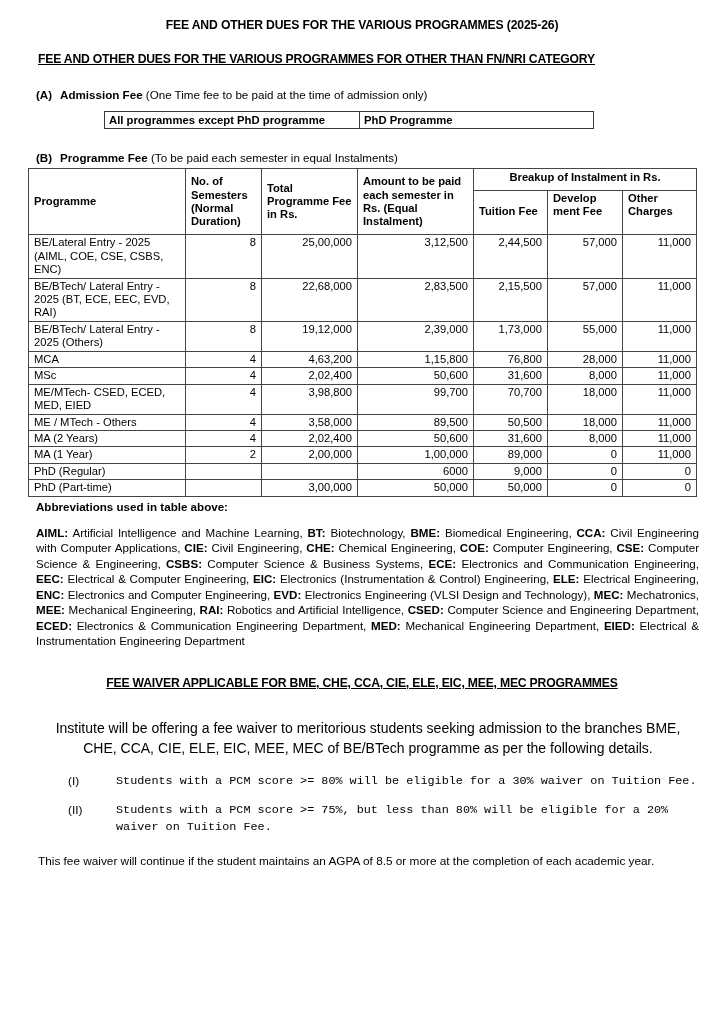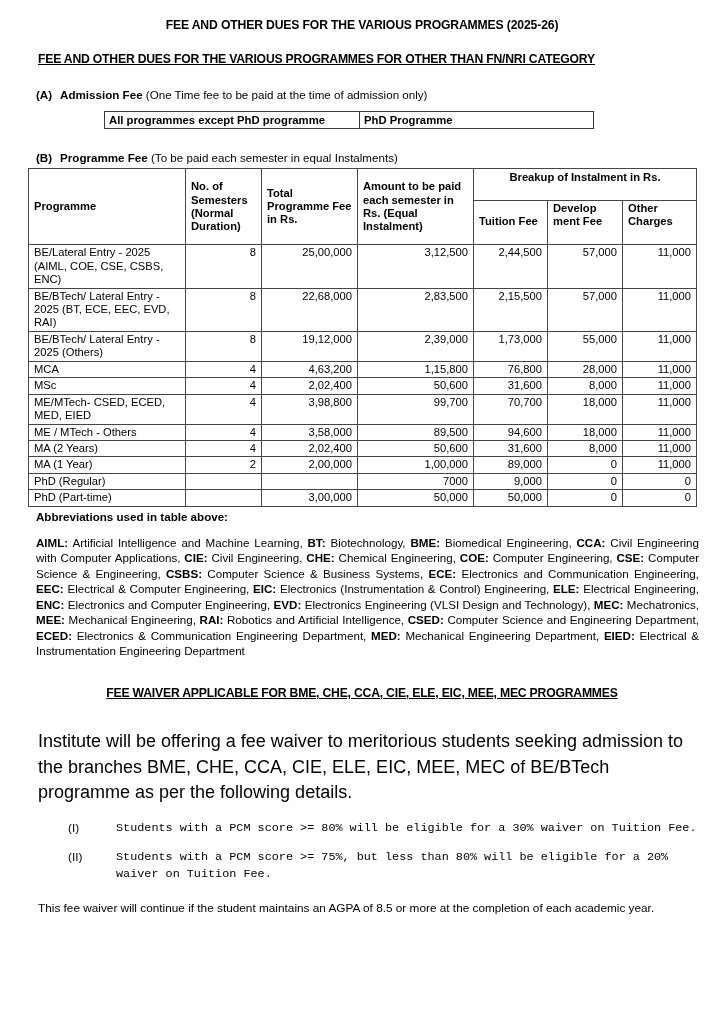--- a/index.html
+++ b/index.html
@@ -83,21 +83,21 @@
     vertical-align: top;
   }
   table.fee th {
     font-weight: bold;
     text-align: left;
     line-height: 1.17;
   }
   table.fee th.grouphdr {
     text-align: center;
     padding-top: 2px;
-    padding-bottom: 16px;
+    padding-bottom: 6px;
   }
   table.fee th.bottomed { vertical-align: bottom; padding-bottom: 16px; }
   table.fee th.middled  { vertical-align: middle; }
   table.fee td.num { text-align: right; }
   table.fee td.prog { text-align: left; line-height: 1.2; }
   .col-prog { width: 157px; }
   .col-sem  { width: 76px; }
   .col-tot  { width: 96px; }
   .col-amt  { width: 116px; }
   .col-tui  { width: 74px; }
@@ -117,21 +117,22 @@
     line-height: 1.34;
     font-size: 11.6px;
   }
   .abbr-body b { font-weight: bold; }
 
   
   .waiver-intro {
     margin: 29px 0 0 10px;
     width: 660px;
     line-height: 1.42;
-    font-size: 18px;
+    font-size: 14px;
+    text-align: center;
   }
   ol.waiver-list {
     list-style: none;
     margin: 14px 0 0 0;
     padding: 0;
   }
   ol.waiver-list li {
     display: flex;
     margin: 0 0 13px 40px;
     width: 630px;
@@ -253,21 +254,21 @@
             <td class="num">99,700</td>
             <td class="num">70,700</td>
             <td class="num">18,000</td>
             <td class="num">11,000</td>
           </tr>
           <tr>
             <td class="prog">ME / MTech - Others</td>
             <td class="num">4</td>
             <td class="num">3,58,000</td>
             <td class="num">89,500</td>
-            <td class="num">94,600</td>
+            <td class="num">50,500</td>
             <td class="num">18,000</td>
             <td class="num">11,000</td>
           </tr>
           <tr>
             <td class="prog">MA (2 Years)</td>
             <td class="num">4</td>
             <td class="num">2,02,400</td>
             <td class="num">50,600</td>
             <td class="num">31,600</td>
             <td class="num">8,000</td>
@@ -279,21 +280,21 @@
             <td class="num">2,00,000</td>
             <td class="num">1,00,000</td>
             <td class="num">89,000</td>
             <td class="num">0</td>
             <td class="num">11,000</td>
           </tr>
           <tr>
             <td class="prog">PhD (Regular)</td>
             <td class="num">&nbsp;</td>
             <td class="num">&nbsp;</td>
-            <td class="num">7000</td>
+            <td class="num">6000</td>
             <td class="num">9,000</td>
             <td class="num">0</td>
             <td class="num">0</td>
           </tr>
           <tr>
             <td class="prog">PhD (Part-time)</td>
             <td class="num">&nbsp;</td>
             <td class="num">3,00,000</td>
             <td class="num">50,000</td>
             <td class="num">50,000</td>

